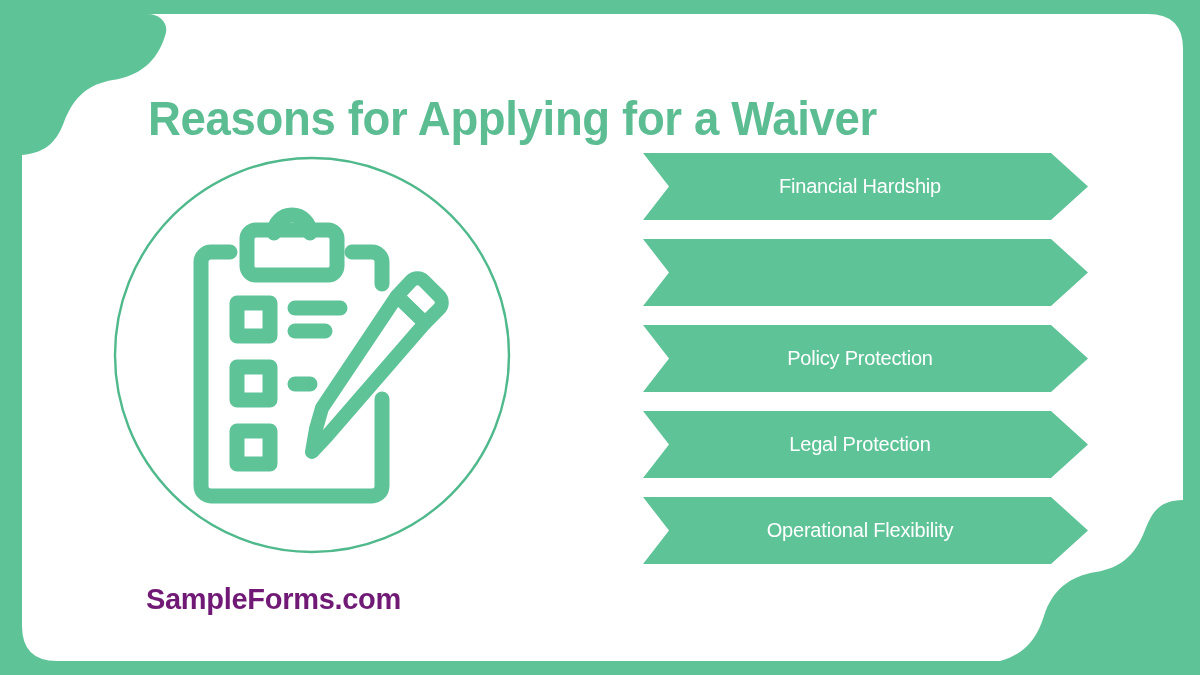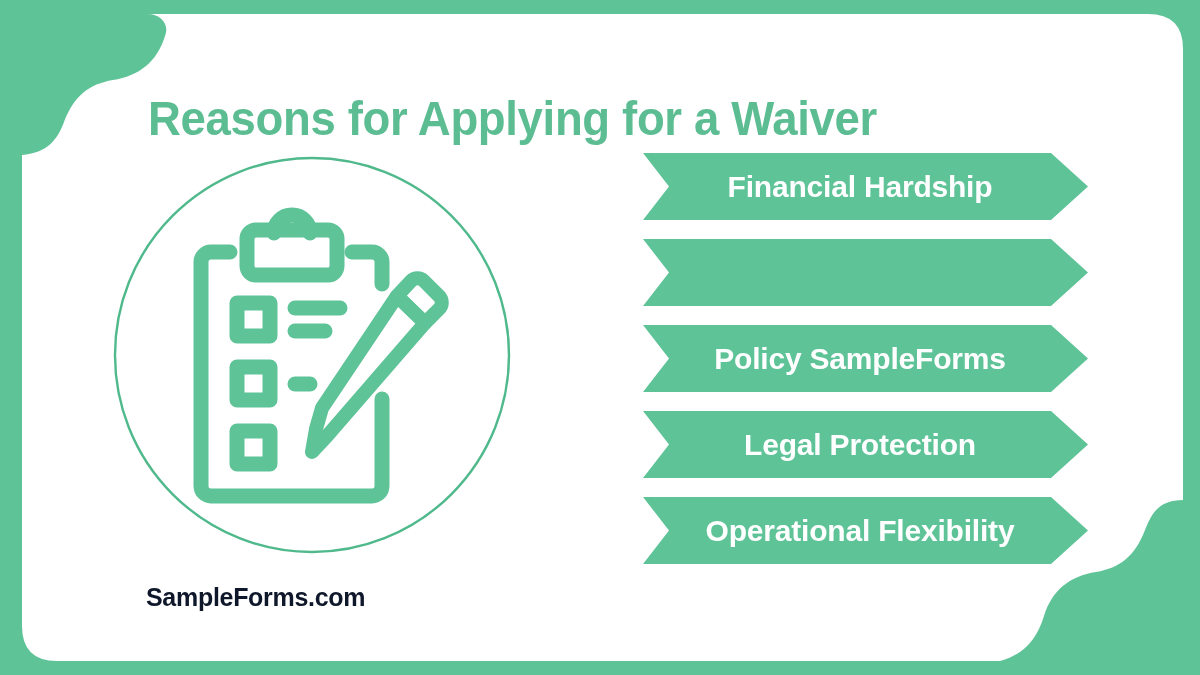--- a/index.html
+++ b/index.html
@@ -96,35 +96,35 @@
   .banner-label {
     position: absolute;
     left: 26px;
     top: 0;
     width: 382px;
     height: 67px;
     display: flex;
     align-items: center;
     justify-content: center;
     color: #ffffff;
-    font-size: 30px;
-    font-weight: 700;
+    font-size: 20px;
+    font-weight: 400;
     letter-spacing: -0.2px;
     white-space: nowrap;
   }
 
   
   #footer-brand {
     position: absolute;
     left: 146px;
     top: 583px;
-    font-size: 25px;
+    font-size: 29px;
     font-weight: 700;
     letter-spacing: -0.3px;
-    color: #0f172a;
+    color: #701a75;
     white-space: nowrap;
   }
 </style>
 </head>
 <body>
 
 <div id="stage">
 
   <svg id="card-svg" viewBox="0 0 1200 675" preserveAspectRatio="none" aria-hidden="true">
     <path d="
@@ -193,21 +193,21 @@
         <div class="banner-shape"></div>
         <div class="banner-label">Financial Hardship</div>
       </div>
 
       <div class="banner-row" style="top:86px">
         <div class="banner-shape"></div>
       </div>
 
       <div class="banner-row" style="top:172px">
         <div class="banner-shape"></div>
-        <div class="banner-label">Policy SampleForms</div>
+        <div class="banner-label">Policy Protection</div>
       </div>
 
       <div class="banner-row" style="top:344px">
         <div class="banner-shape"></div>
         <div class="banner-label">Operational Flexibility</div>
       </div>
 
       <div class="banner-row" style="top:258px">
         <div class="banner-shape"></div>
         <div class="banner-label">Legal Protection</div>

